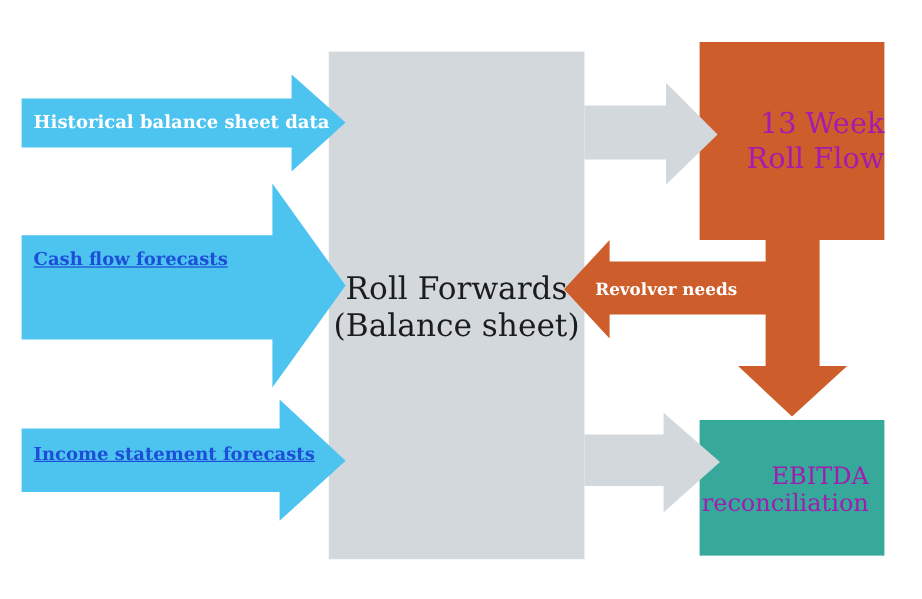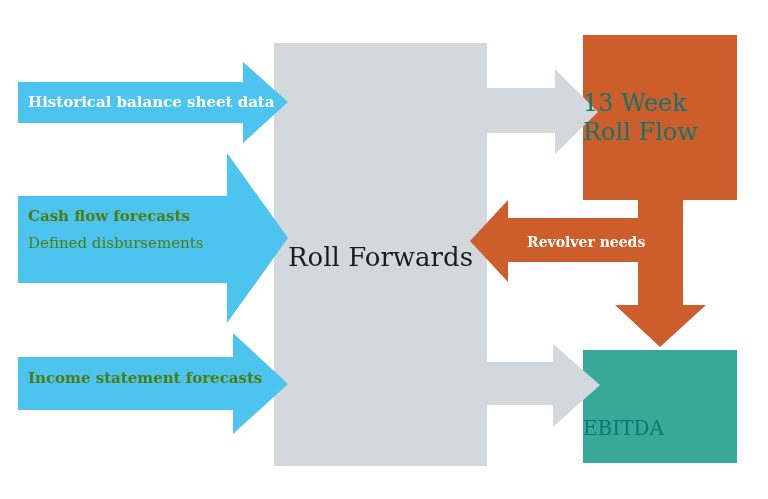--- a/index.html
+++ b/index.html
@@ -12,34 +12,33 @@
     padding-left:48px;
   }
   .shapes{position:absolute;left:0;top:0;z-index:1;}
   .overlay{position:absolute;z-index:2;}
   .arrow-label{
     color:#ffffff;
     font-weight:bold;
     font-size:15px;
     line-height:18px;
   }
-  .arrow-label-block{color:#4d7c0f;font-size:15px;}
+  .arrow-label-block{color:#1d4ed8;font-size:15px;text-decoration:underline;}
   .arrow-label-block .bold{font-weight:bold;}
   .box-text{
-    color:#0f766e;
-    text-align:left;
+    color:#a21caf;
+    text-align:right;
     width:154px;
   }
   .center-text{
     width:213px;
     font-size:26px;
     line-height:31px;
     text-align:center;
     color:#1c1c1c;
-    margin-top:16px;
   }
   .cashflow-text{font-size:24px;line-height:29px;}
   .ebitda-text{font-size:20px;line-height:23px;}
   .revolver-text{
     color:#ffffff;
     font-weight:bold;
     font-size:14px;
     line-height:17px;
   }
 </style>
@@ -64,35 +63,36 @@
 
     <polygon points="638,200 683,200 683,305 706,305 660,347 615,305 638,305" fill="#cd5e2b"></polygon>
 
     <polygon points="470,241 508,200 508,218 648,218 648,262 508,262 508,282" fill="#cd5e2b"></polygon>
   </svg>
 
   <div class="overlay arrow-label" style="left:28px;top:93px;">Historical balance sheet data</div>
 
   <div class="overlay arrow-label-block" style="left:28px;top:203px;line-height:27px;">
     <div class="bold">Cash flow forecasts</div>
-    <div>Defined disbursements</div>
   </div>
 
   <div class="overlay arrow-label-block" style="left:28px;top:365px;line-height:26px;">
     <div class="bold">Income statement forecasts</div>
   </div>
 
   <div class="overlay center-text" style="left:274px;top:226px;">
     <div>Roll Forwards</div>
+    <div>(Balance sheet)</div>
   </div>
 
   <div class="overlay box-text cashflow-text" style="left:583px;top:89px;">
     <div>13 Week</div>
     <div>Roll Flow</div>
   </div>
 
-  <div class="overlay box-text ebitda-text" style="left:583px;top:385px;margin-top:32px;">
+  <div class="overlay box-text ebitda-text" style="left:570px;top:385px;">
     <div>EBITDA</div>
+    <div>reconciliation</div>
   </div>
 
-  <div class="overlay revolver-text" style="left:496px;top:234px;margin-left:31px;">Revolver needs</div>
+  <div class="overlay revolver-text" style="left:496px;top:234px;">Revolver needs</div>
 
 </div>
 
 </body></html>

